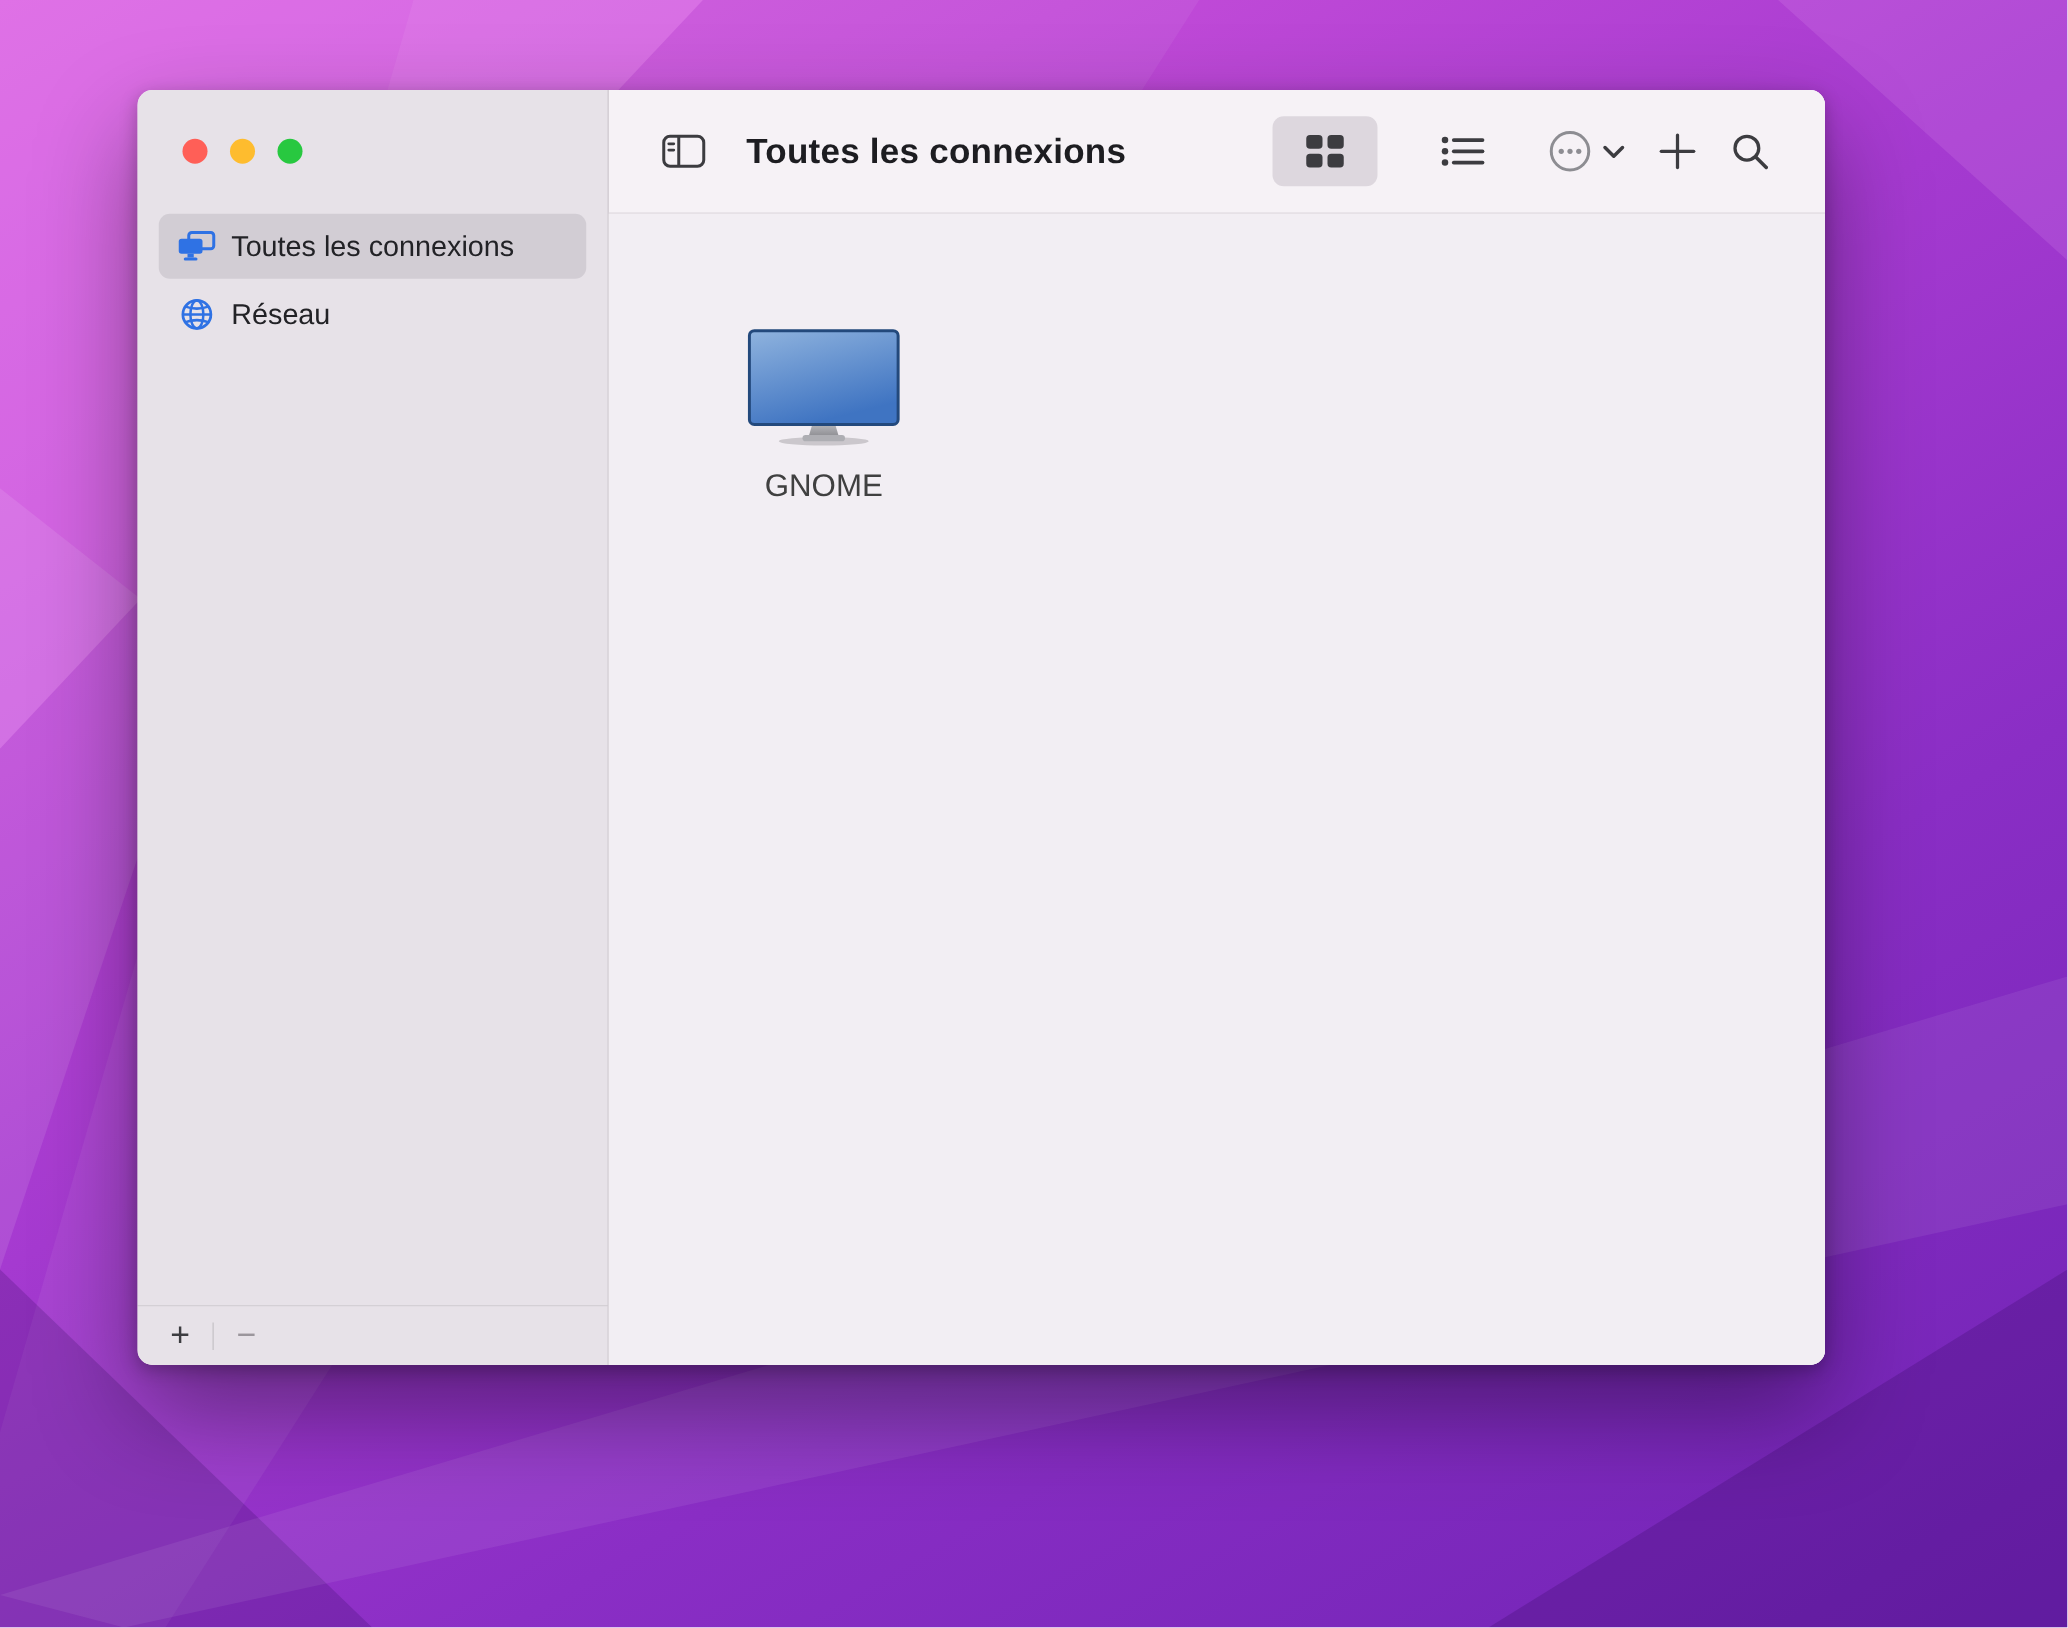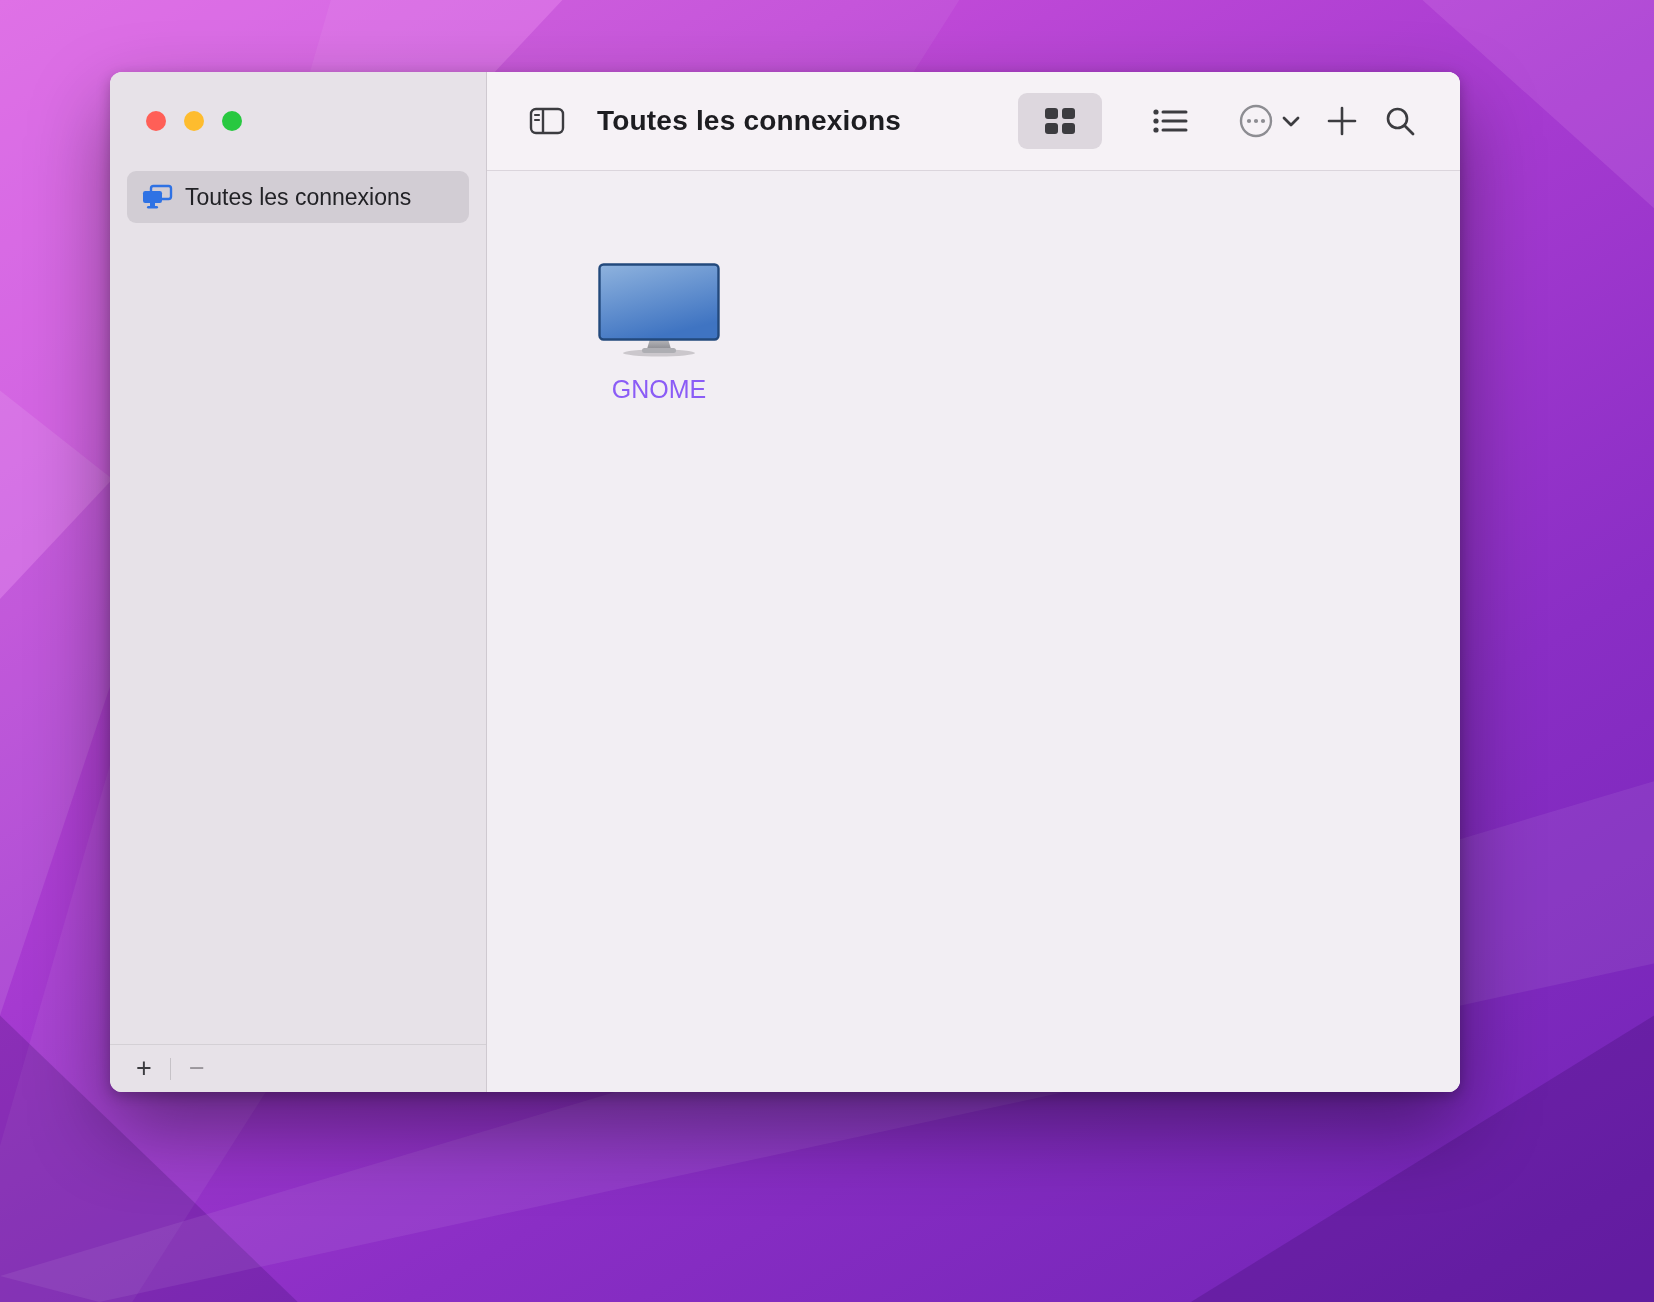--- a/index.html
+++ b/index.html
@@ -76,21 +76,21 @@
   .more-cluster { display:flex; align-items:center; gap:8px; }
 
   
   .content { position:relative; flex:1; background:#f2eef3; }
   .tile {
     position:absolute; width:160px; top:92px; display:flex; flex-direction:column;
     align-items:center; gap:18px; cursor:default;
   }
   .tile-gnome  { left:92px; }
   .tile-cassis { left:406px; }
-  .tile-label { font-size:25px; color:#8b5cf6; }
+  .tile-label { font-size:25px; color:#404040; }
 
   svg { display:block; }
 </style>
 </head>
 <body>
 
 <svg width="0" height="0" style="position:absolute">
   <defs>
     <linearGradient id="screenGrad" x1="0" y1="0" x2="0.4" y2="1">
       <stop offset="0" stop-color="#8fb3de"></stop>
@@ -127,20 +127,32 @@
             <svg width="32" height="28" viewBox="0 0 32 28">
               <rect x="10" y="3" width="20" height="13" rx="2.4" fill="none" stroke="#2f72e4" stroke-width="2.4"></rect>
               <rect x="2" y="8" width="19" height="12" rx="2.2" fill="#2f72e4"></rect>
               <rect x="9" y="20" width="5" height="3" fill="#2f72e4"></rect>
               <rect x="6" y="23" width="11" height="2.4" rx="1.2" fill="#2f72e4"></rect>
             </svg>
           </span>
           <span class="sidebar-label">Toutes les connexions</span>
         </div>
 
+        <div class="sidebar-item">
+          <span class="icon">
+            <svg width="27" height="27" viewBox="0 0 27 27">
+              <circle cx="13.5" cy="13.5" r="11.2" fill="none" stroke="#2f72e4" stroke-width="2.2"></circle>
+              <ellipse cx="13.5" cy="13.5" rx="5.2" ry="11.2" fill="none" stroke="#2f72e4" stroke-width="2"></ellipse>
+              <line x1="2.3" y1="13.5" x2="24.7" y2="13.5" stroke="#2f72e4" stroke-width="2"></line>
+              <path d="M4.4 7.3 Q13.5 10.5 22.6 7.3" fill="none" stroke="#2f72e4" stroke-width="2"></path>
+              <path d="M4.4 19.7 Q13.5 16.5 22.6 19.7" fill="none" stroke="#2f72e4" stroke-width="2"></path>
+            </svg>
+          </span>
+          <span class="sidebar-label">Réseau</span>
+        </div>
       </nav>
 
       <div class="sidebar-footer">
         <button class="sf-btn">+</button>
         <div class="sf-div"></div>
         <button class="sf-btn dim">−</button>
       </div>
     </aside>
 
     <section class="main">

